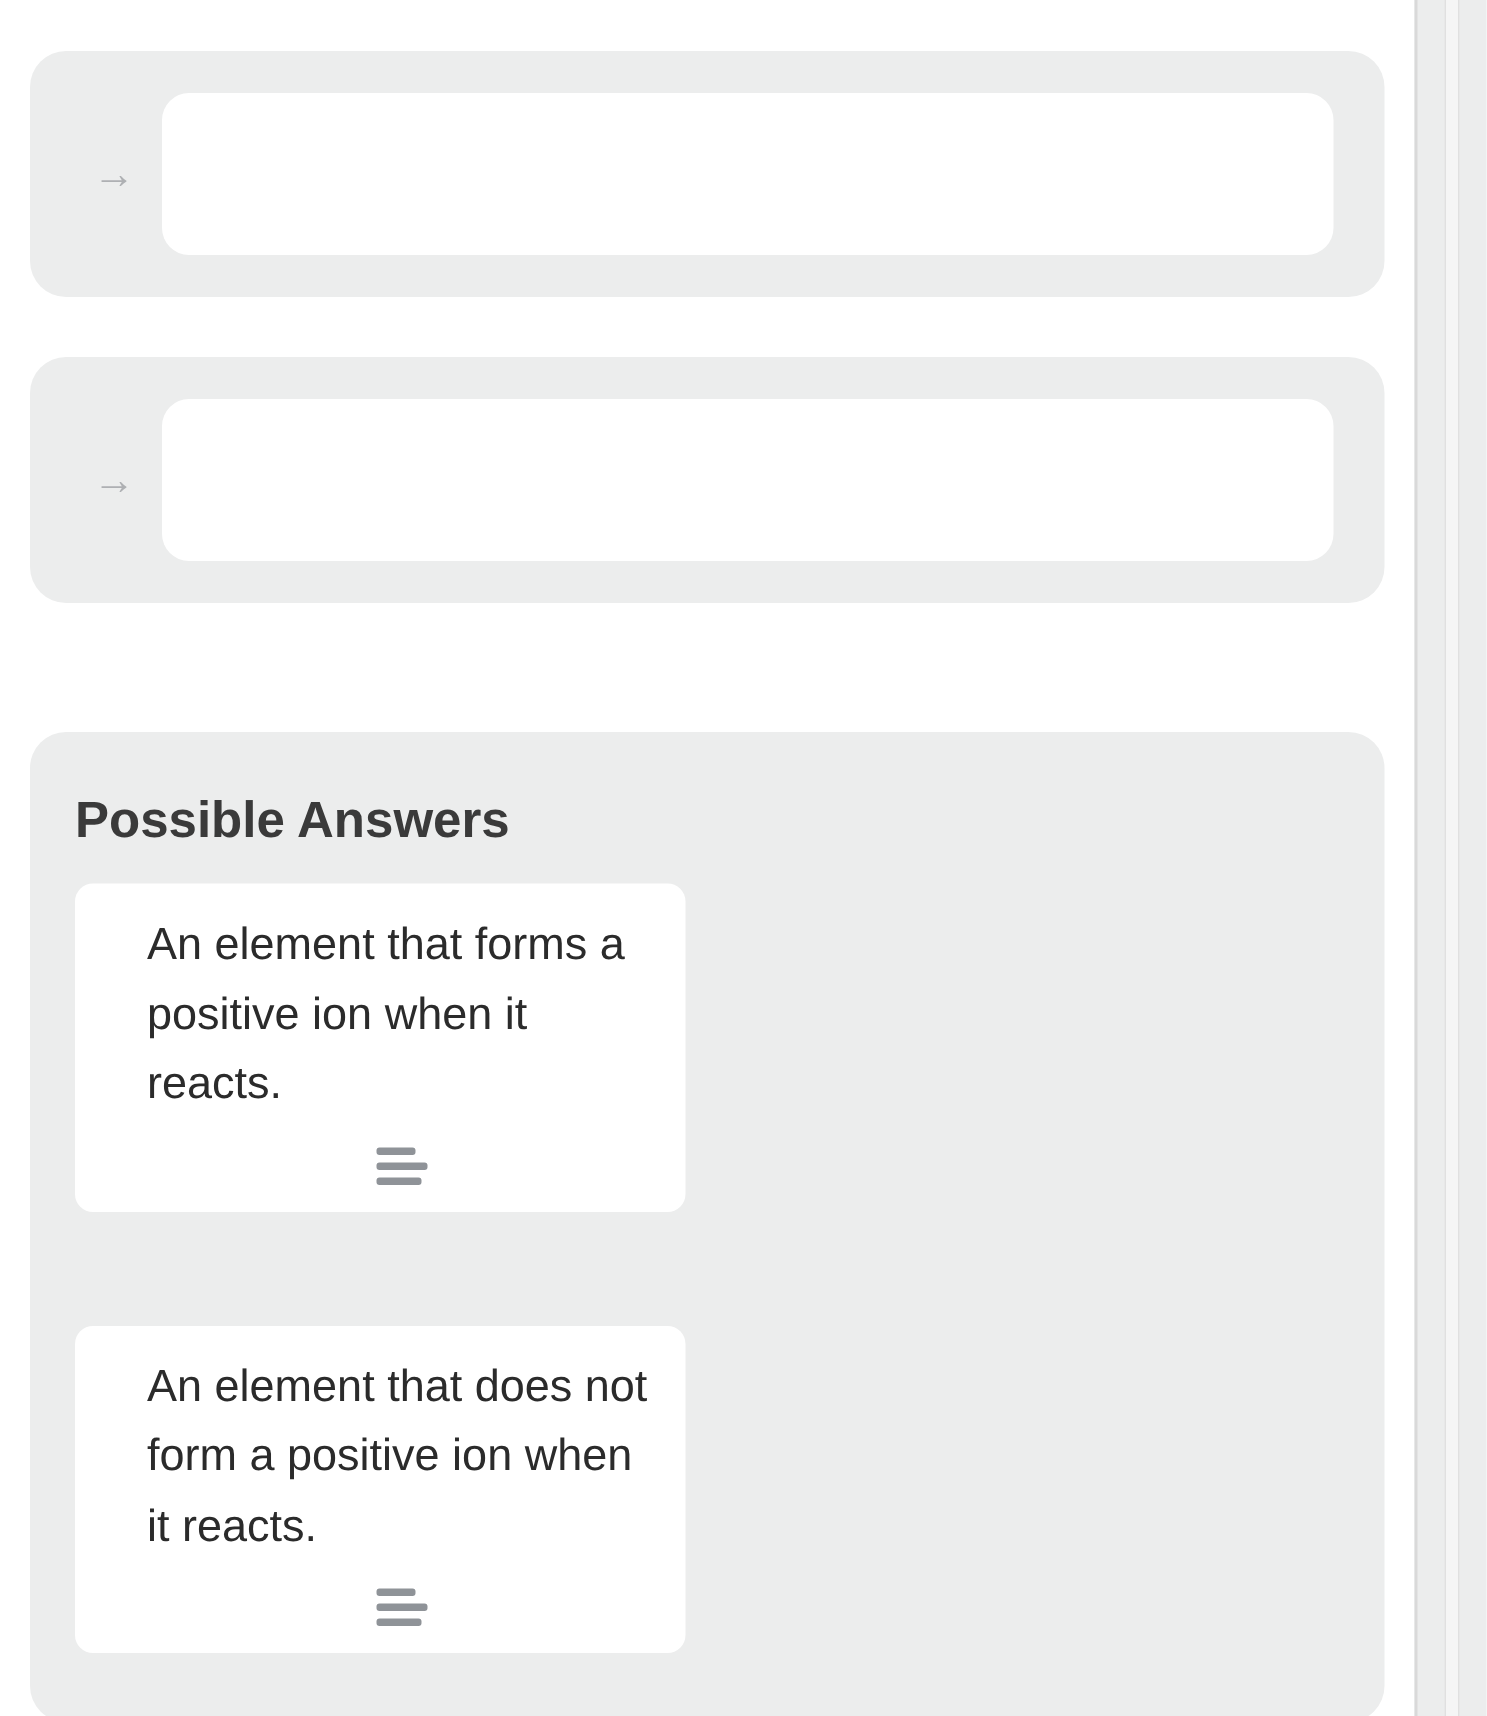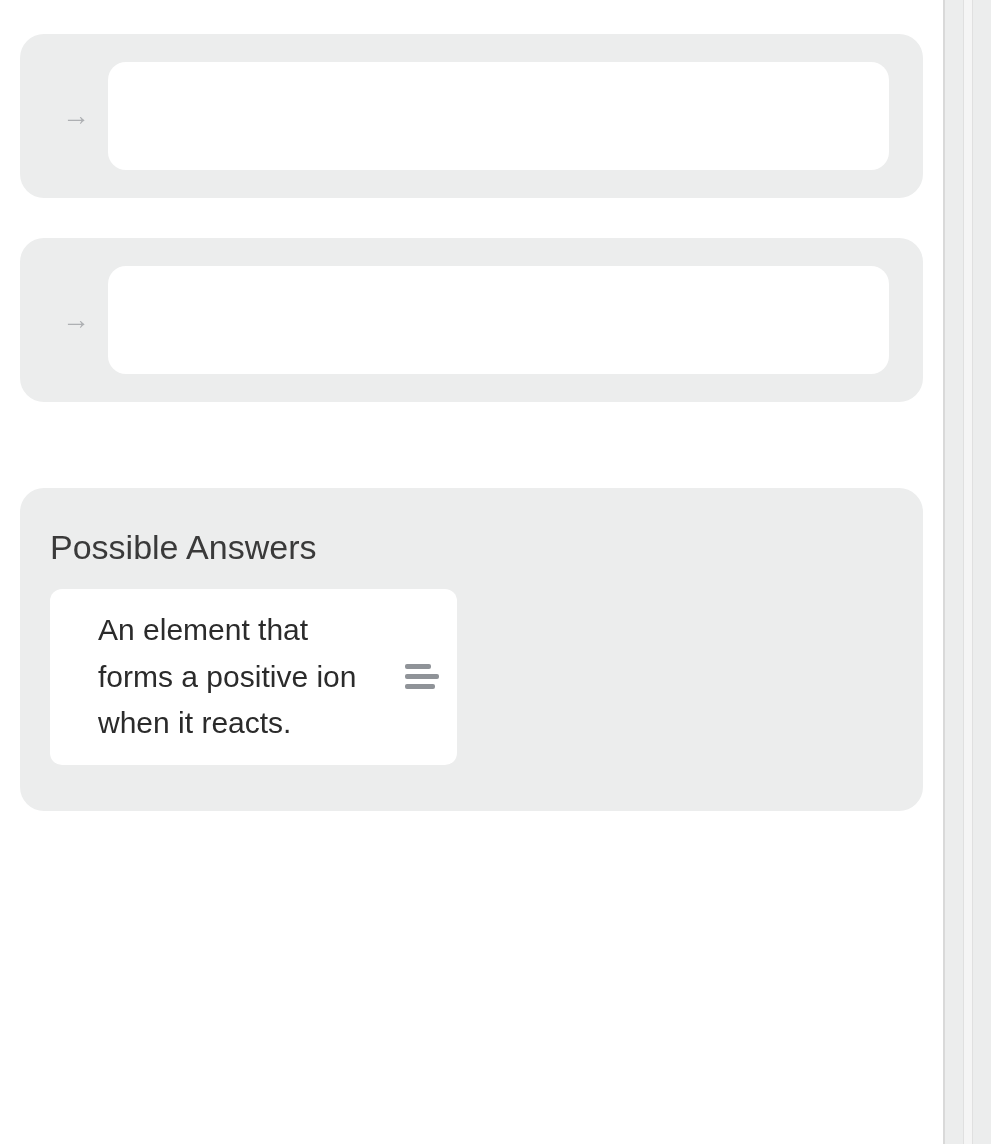--- a/index.html
+++ b/index.html
@@ -80,39 +80,40 @@
     
     .answers-section {
       background: #eceded;
       border-radius: 24px;
       padding: 40px 30px 46px 30px;
       margin-top: 86px;
     }
     
     .answers-title {
       font-size: 34px;
-      font-weight: 400;
+      font-weight: 700;
       color: #3a3a3a;
       margin-bottom: 22px;
     }
     
     .answers-grid {
       display: grid;
       grid-template-columns: 1fr 1fr;
       gap: 30px;
       align-items: start;
     }
     
     .answer-card {
       background: #ffffff;
       border-radius: 12px;
       padding: 18px 16px 18px 48px;
       display: flex;
       align-items: center;
       gap: 18px;
+      flex-direction: column;
     }
     
     .answer-text {
       font-size: 30px;
       color: #2b2b2b;
       line-height: 1.55;
       flex: 1;
     }
     
     .drag-handle {
@@ -171,20 +172,28 @@
       <div class="col">
         <div class="answer-card">
           <div class="answer-text">An element that forms a positive ion when it reacts.</div>
           <div class="drag-handle">
             <span></span>
               <span></span>
               <span></span>
           </div>
         </div>
 
+        <div class="answer-card">
+          <div class="answer-text">An element that does not form a positive ion when it reacts.</div>
+          <div class="drag-handle">
+            <span></span>
+              <span></span>
+              <span></span>
+          </div>
+        </div>
       </div>
 
     </div>
   </div>
 
 </div>
 
 <div class="right-bar">
   <div class="right-bar-inner"></div>
 </div>

